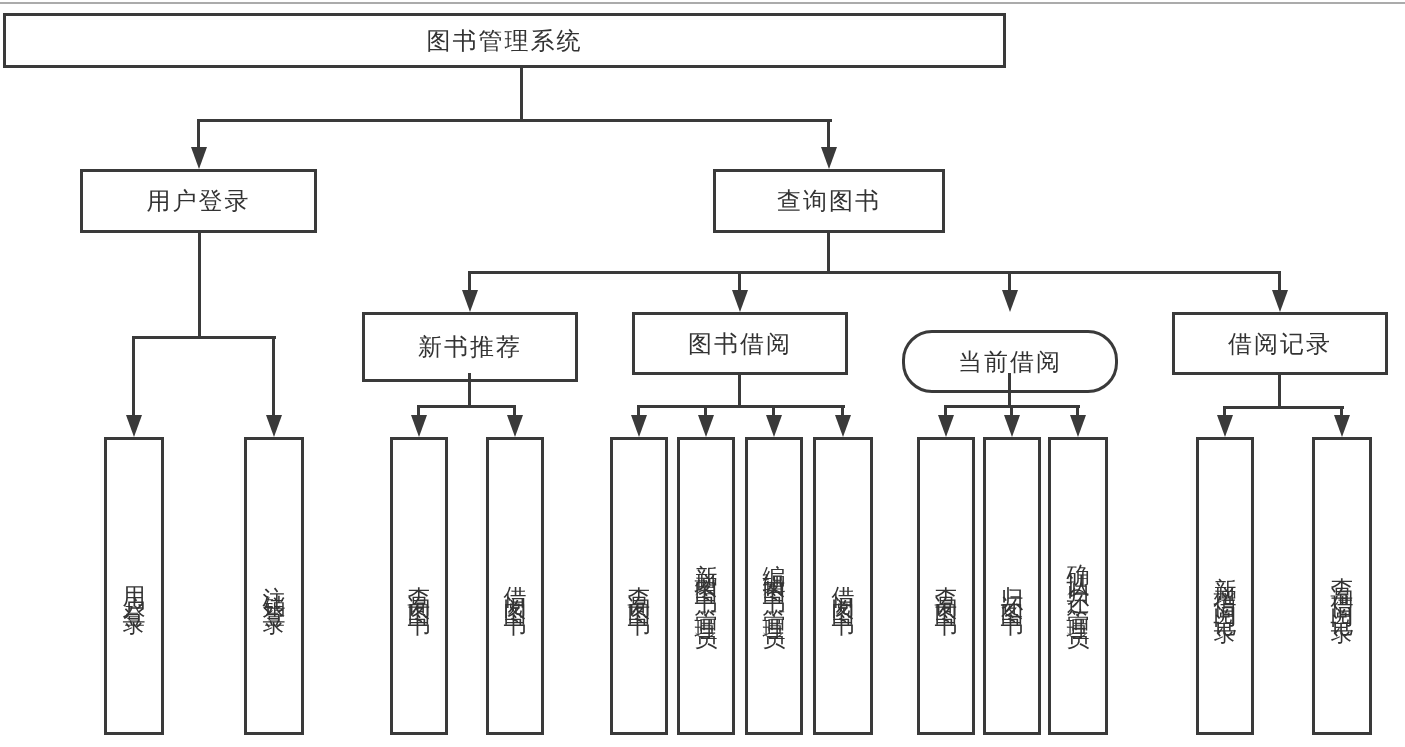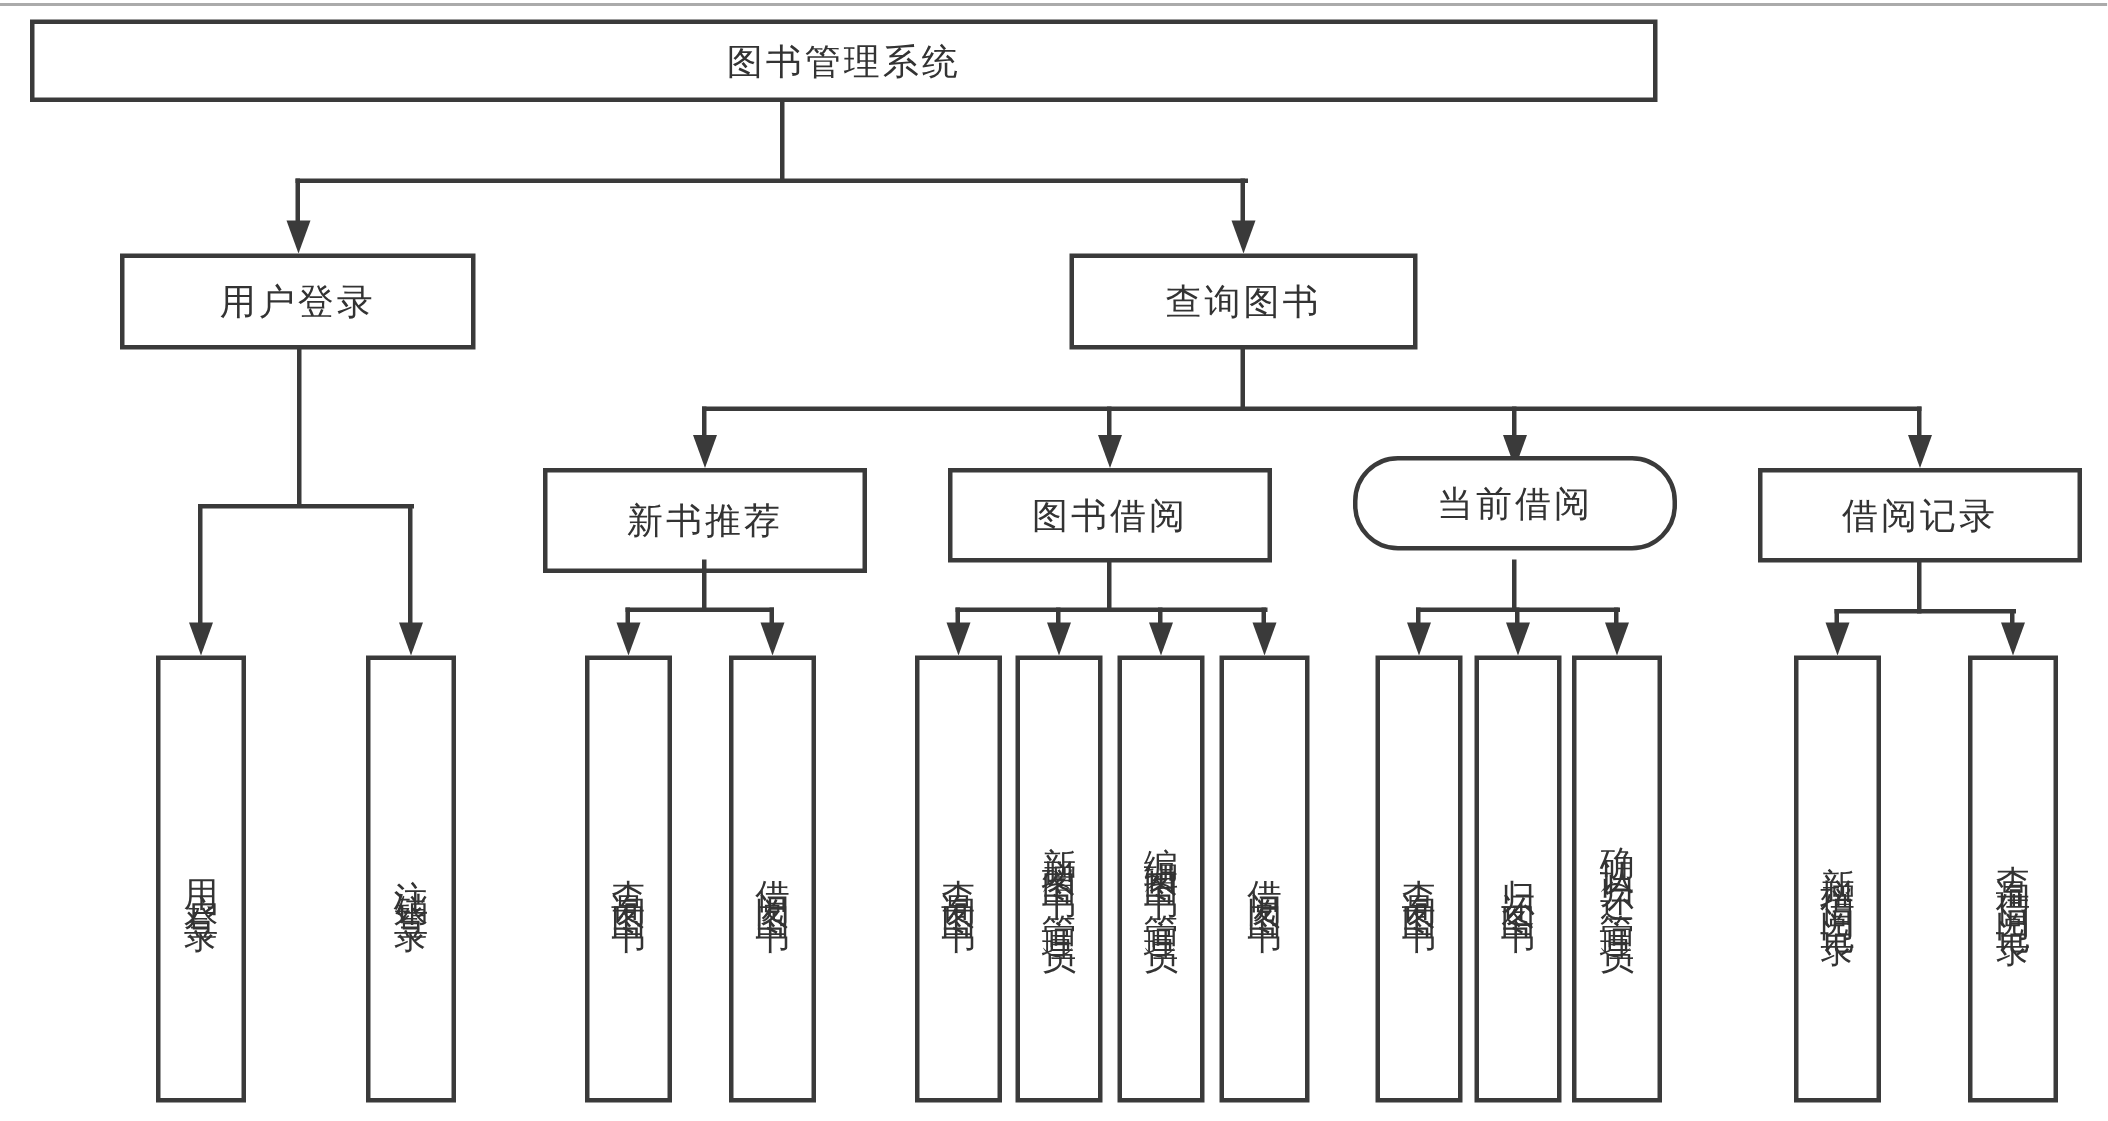--- a/index.html
+++ b/index.html
@@ -62,21 +62,21 @@
     z-index: 10;
   }
 </style>
 </head>
 <body>
 
 <div class="canvas">
 
   <div class="hairline"></div>
 
-  <div class="box hbox" style="left:20px; top:13px; width:1085px; height:55px;">图书管理系统</div>
+  <div class="box hbox" style="left:3px; top:13px; width:1003px; height:55px;">图书管理系统</div>
 
   <div class="vline" style="left:520px; top:66px; height:55px;"></div>
   <div class="hline" style="left:197px; top:119px; width:635px;"></div>
   <div class="vline" style="left:197px; top:119px; height:32px;"></div>
   <div class="vline" style="left:827px; top:119px; height:32px;"></div>
   <div class="arrow" style="left:191px; top:147px;"></div>
   <div class="arrow" style="left:821px; top:147px;"></div>
 
   <div class="box hbox" style="left:80px; top:169px; width:237px; height:64px;">用户登录</div>
   <div class="box hbox" style="left:713px; top:169px; width:232px; height:64px;">查询图书</div>
@@ -94,21 +94,21 @@
   <div class="vline" style="left:738px; top:271px; height:22px;"></div>
   <div class="vline" style="left:1008px; top:271px; height:22px;"></div>
   <div class="vline" style="left:1278px; top:271px; height:22px;"></div>
   <div class="arrow" style="left:462px; top:290px;"></div>
   <div class="arrow" style="left:732px; top:290px;"></div>
   <div class="arrow" style="left:1002px; top:290px;"></div>
   <div class="arrow" style="left:1272px; top:290px;"></div>
 
   <div class="box hbox" style="left:362px; top:312px; width:216px; height:70px;">新书推荐</div>
   <div class="box hbox" style="left:632px; top:312px; width:216px; height:63px;">图书借阅</div>
-  <div class="box hbox" style="left:902px; top:304px; width:216px; height:63px;border-radius:30px;">当前借阅</div>
+  <div class="box hbox" style="left:902px; top:330px; width:216px; height:63px;border-radius:30px;">当前借阅</div>
   <div class="box hbox" style="left:1172px; top:312px; width:216px; height:63px;">借阅记录</div>
 
   <div class="vline" style="left:468px; top:373px; height:35px;"></div>
   <div class="hline" style="left:417px; top:405px; width:99px;"></div>
   <div class="vline" style="left:417px; top:405px; height:12px;"></div>
   <div class="vline" style="left:513px; top:405px; height:12px;"></div>
   <div class="arrow" style="left:411px; top:415px;"></div>
   <div class="arrow" style="left:507px; top:415px;"></div>
 
   <div class="vline" style="left:738px; top:373px; height:35px;"></div>

